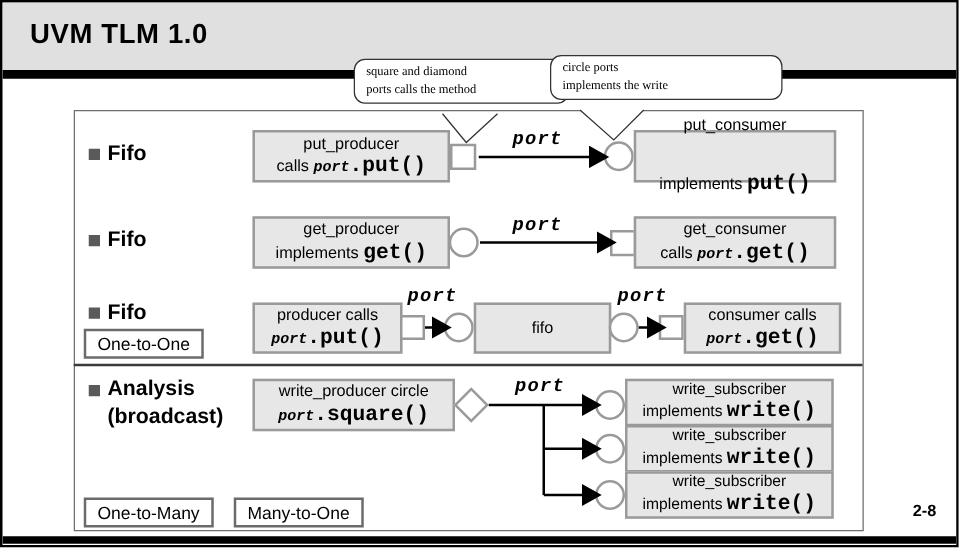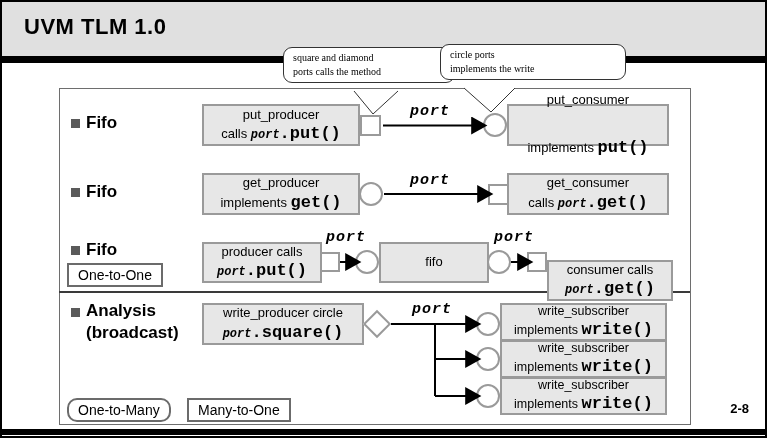--- a/index.html
+++ b/index.html
@@ -83,21 +83,21 @@
   </div>
   <div class="port-sq" style="left:318px;top:250px;width:20px;height:20px;"></div>
   <div class="port-lbl" style="left:324px;top:227px;">port</div>
   <div class="port-ci" style="left:353px;top:248px;"></div>
   <div class="box" style="left:377px;top:240px;width:110px;height:41px;">
     <div>fifo</div>
   </div>
   <div class="port-ci" style="left:485px;top:248px;"></div>
   <div class="port-lbl" style="left:492px;top:227px;">port</div>
   <div class="port-sq" style="left:525px;top:250px;width:20px;height:20px;"></div>
-  <div class="box" style="left:545px;top:240px;width:126px;height:41px;margin-top:18px;">
+  <div class="box" style="left:545px;top:240px;width:126px;height:41px;">
     <div>consumer calls</div>
     <div><span class="code-i">port</span><span class="code">.get()</span></div>
   </div>
 
   <div class="bullet" style="left:69px;top:306px;"></div>
   <div class="h-label" style="left:84px;top:298px;">
     <div>Analysis</div>
     <div>(broadcast)</div>
   </div>
 
@@ -117,21 +117,21 @@
   <div class="box" style="left:498px;top:338px;width:167px;height:38px;font-size:12.5px;">
     <div>write_subscriber</div>
     <div><span>implements </span><span class="code">write()</span></div>
   </div>
   <div class="port-ci" style="left:474px;top:382px;"></div>
   <div class="box" style="left:498px;top:375px;width:167px;height:38px;font-size:12.5px;">
     <div>write_subscriber</div>
     <div><span>implements </span><span class="code">write()</span></div>
   </div>
 
-  <div class="badge" style="left:65px;top:396px;border-radius:10px;">One-to-Many</div>
+  <div class="badge" style="left:65px;top:396px;">One-to-Many</div>
   <div class="badge" style="left:185px;top:396px;">Many-to-One</div>
   <div class="page-num">2-8</div>
 
   <div class="callout" style="left:281px;top:45px;width:152px;">
     <div>square and diamond</div>
     <div>ports calls the method</div>
   </div>
   <div class="callout" style="left:438px;top:42px;width:166px;">
     <div>circle ports</div>
     <div>implements the write</div>

